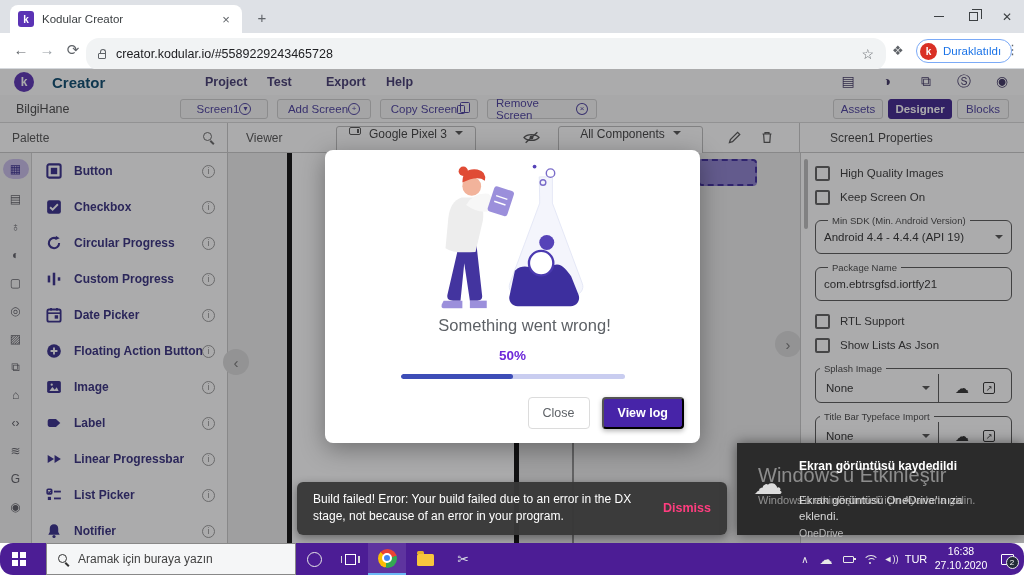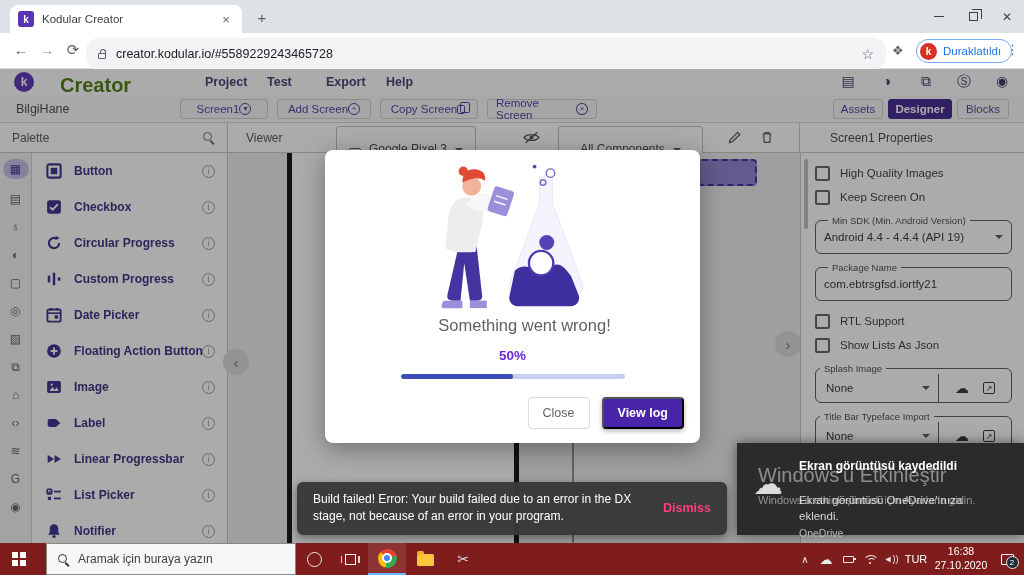--- a/index.html
+++ b/index.html
@@ -29,42 +29,42 @@
   .puzzle { position:absolute; left:892px; top:10px; color:#5f6368; font-size:13px; }
   .profilechip { position:absolute; left:916px; top:6px; height:24px; border:1.5px solid #7baaf7; border-radius:13px; display:flex; align-items:center; padding:0 10px 0 3px; background:#fff; }
   .avatar { width:17px; height:17px; border-radius:50%; background:#d93025; color:#fff; font-size:10px; font-weight:bold; display:flex; align-items:center; justify-content:center; }
   .proftext { font-size:11.5px; color:#1a73e8; margin-left:6px; }
   .kebab { position:absolute; left:1006px; top:9px; color:#5f6368; font-size:13px; letter-spacing:0; }
 
   
   .app { position:absolute; left:0; top:69px; width:1024px; height:474px; background:#fff; overflow:hidden; }
   .app-h1 { position:absolute; left:0; top:0; width:1024px; height:26px; background:#fff; }
   .klogo { position:absolute; left:14px; top:3px; width:20px; height:20px; border-radius:50%; background:#5b33b5; color:#fff; font-weight:bold; font-size:12px; display:flex; align-items:center; justify-content:center; }
-  .brand { position:absolute; left:60px; top:5px; font-size:20px; font-weight:bold; color:#4d7c0f; }
+  .brand { position:absolute; left:52px; top:5px; font-size:15px; font-weight:bold; color:#0c4a6e; }
   .menuitem { position:absolute; top:6px; font-size:12.5px; font-weight:600; color:#453c72; }
   .h1icon { position:absolute; top:4px; font-size:14px; color:#3f3563; width:20px; text-align:center; }
 
   .app-h2 { position:absolute; left:0; top:26px; width:1024px; height:28px; background:#fafafa; border-bottom:1px solid #d8d8d8; }
   .projname { position:absolute; left:16px; top:7px; font-size:12.5px; color:#4a4a4a; }
   .sbtn { position:absolute; top:4px; height:20px; border:1px solid #cfcfcf; background:#f6f6f6; border-radius:3px; display:flex; align-items:center; justify-content:center; font-size:11.5px; color:#4b3f9e; padding:0 8px; }
   .cico { width:12px; height:12px; border:1.2px solid #4b3f9e; border-radius:50%; display:inline-flex; align-items:center; justify-content:center; font-size:8px; color:#4b3f9e; line-height:1; }
   .copyic { width:8px; height:9px; border:1.2px solid #4b3f9e; border-radius:1.5px; position:relative; margin-right:2px; }
   .copyic::before { content:""; position:absolute; left:2px; top:-3.4px; width:8px; height:9px; border:1.2px solid #4b3f9e; border-radius:1.5px; }
   .sbtn.filled { background:#41268f; border-color:#41268f; color:#fff; font-weight:bold; }
 
   .app-h3 { position:absolute; left:0; top:54px; width:1024px; height:30px; border-bottom:1px solid #c9c9c9; background:#fff; }
   .palhead { position:absolute; left:0; top:0; width:228px; height:30px; border-right:1px solid #c9c9c9;text-align:center; }
   .palhead .t { position:absolute; left:12px; top:8px; font-size:12px; color:#555; }
   .mag { position:relative; width:13px; height:13px; }
   .mag::before { content:""; position:absolute; left:1px; top:1px; width:7px; height:7px; border:1.5px solid #6a6a6a; border-radius:50%; }
   .mag::after { content:""; position:absolute; left:9px; top:9px; width:4.5px; height:1.6px; background:#6a6a6a; transform:rotate(45deg); transform-origin:0 0; }
   .palsearch { position:absolute; left:202px; top:8px; }
   .viewhead { position:absolute; left:228px; top:0; width:572px; height:30px; border-right:1px solid #c9c9c9; }
   .viewhead .t { position:absolute; left:18px; top:8px; font-size:12px; color:#555; }
-  .ddl { position:absolute; top:3px; height:31px; border:1px solid #bdbdbd; border-radius:3px; background:#fff; display:flex; align-items:flex-end; justify-content:center; gap:8px; font-size:12px; color:#444; }
+  .ddl { position:absolute; top:3px; height:31px; border:1px solid #bdbdbd; border-radius:3px; background:#fff; display:flex; align-items:flex-start; justify-content:center; gap:8px; font-size:12px; color:#444; }
   .car-d { width:0; height:0; border:4px solid transparent; border-top-color:#555; margin-top:4px; }
   .devicon { width:12px; height:8px; border:1.3px solid #555; border-radius:2px; position:relative; }
   .devicon::after { content:""; position:absolute; right:1px; top:1px; width:2px; height:4px; background:#555; }
   .vicon { position:absolute; top:7px; }
   .prophead { position:absolute; left:800px; top:0; width:224px; height:30px; }
   .prophead .t { position:absolute; left:30px; top:8px; font-size:12px; color:#444; }
 
   .app-body { position:absolute; left:0; top:84px; width:1024px; height:390px; overflow:hidden; }
   .rail { position:absolute; left:0; top:0; width:32px; height:390px; background:#f3f3f3; border-right:1px solid #d0d0d0; display:flex; flex-direction:column; align-items:center; padding-top:6px; gap:11px; }
   .railic { font-size:12px; color:#5f5f66; height:17px; display:flex; align-items:center; justify-content:center; }
@@ -125,21 +125,21 @@
   .ncloud { position:absolute; left:16px; top:26px; font-size:30px; color:#dcdcdc; line-height:1; }
   .ntext { position:absolute; left:62px; top:16px; width:212px; }
   .ntitle { font-size:12px; font-weight:bold; color:#fff; }
   .nbody { font-size:11.5px; color:#d6d6d6; margin-top:20px; line-height:1.35; width:200px; }
   .napp { font-size:10.5px; color:#b9b9b9; margin-top:3px; }
   .watermark { position:absolute; left:758px; top:464px; z-index:21; color:rgba(240,240,240,0.5); pointer-events:none; }
   .wm1 { font-size:20px; }
   .wm2 { font-size:11px; margin-top:7px; }
 
   
-  .taskbar { position:absolute; left:0; top:543px; width:1024px; height:32px; background:#7f1d1d; z-index:30; }
+  .taskbar { position:absolute; left:0; top:543px; width:1024px; height:32px; background:#4c1d95; z-index:30;border-radius:13px; }
   .startbtn { position:absolute; left:0; top:0; width:46px; height:32px; display:flex; align-items:center; justify-content:center; }
   .winlogo { width:6px; height:6px; background:#fff; box-shadow:8px 0 #fff, 0 8px #fff, 8px 8px #fff; margin:-8px 8px 0 -8px; }
   .tsearch { position:absolute; left:46px; top:0; width:250px; height:32px; background:#f5f6f7; display:flex; align-items:center; padding:0 10px; border:1px solid #888; }
   .tsearch .mag::before { border-color:#333; } .tsearch .mag::after { background:#333; }
   .tsearch input { border:none; outline:none; background:transparent; font-size:12px; color:#3a3a3a; margin-left:8px; width:200px; font-family:"Liberation Sans", sans-serif; }
   .tsearch input::placeholder { color:#424242; opacity:1; }
   .tbic { position:absolute; top:0; height:32px; display:flex; align-items:center; justify-content:center; }
   .tbic.active { background:rgba(255,255,255,0.10); border-bottom:2px solid #6cb8f5; }
   .cortana { width:15px; height:15px; border:1.6px solid #e8e8e8; border-radius:50%; }
   .taskview { width:11px; height:11px; border:1.5px solid #fff; position:relative; }

